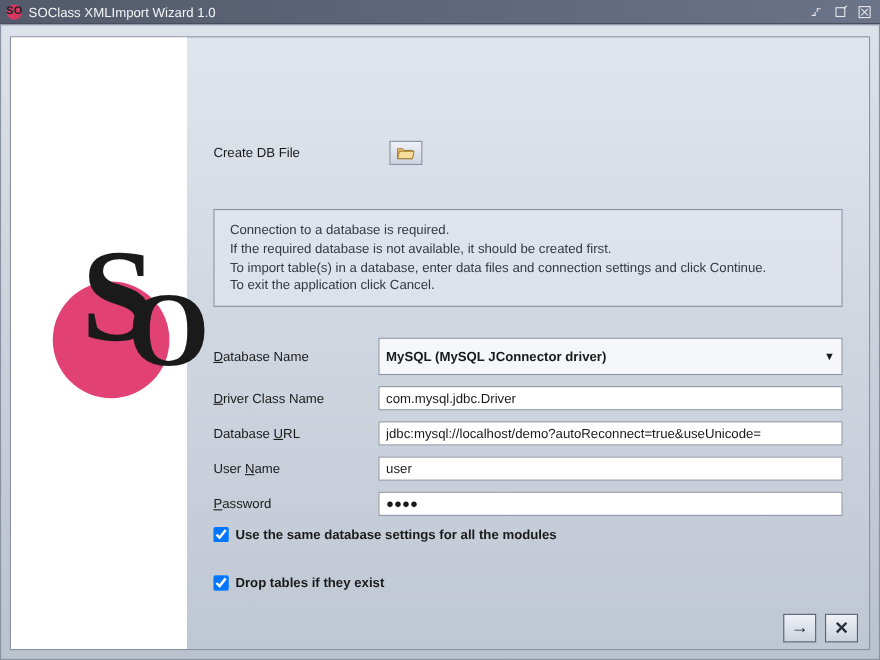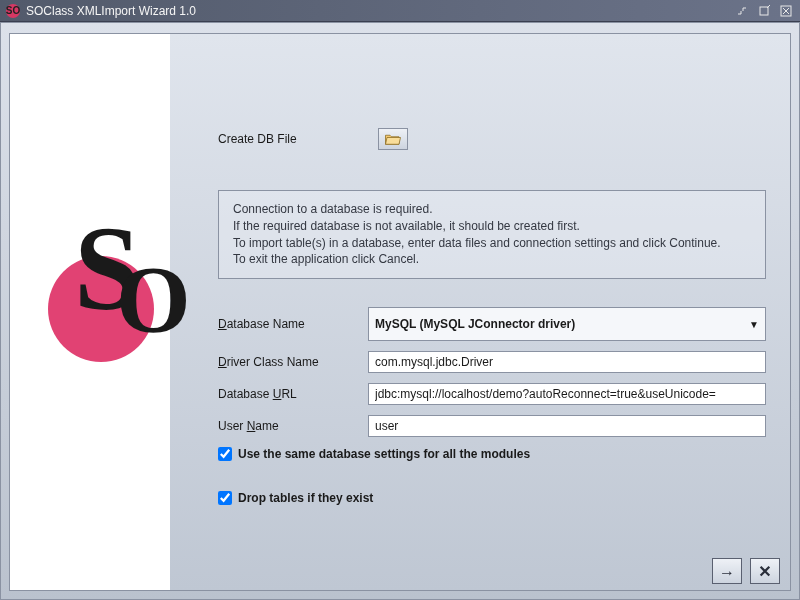--- a/index.html
+++ b/index.html
@@ -87,21 +87,20 @@
     left: 96px; top: 22px;
     font-family: "Times New Roman", serif;
     font-size: 96px;
     color: #1a1a1a;
     font-weight: bold;
   }
   .content {
     position: absolute;
     left: 160px; top: 0; right: 0; bottom: 0;
     padding: 22px 24px 22px 24px;
-    margin-left: 24px;
   }
   .row {
     display: flex;
     align-items: center;
     margin-bottom: 10px;
   }
   .row .label {
     width: 150px;
     color: #1a1a1a;
   }
@@ -266,20 +265,26 @@
         <input type="text" value="jdbc:mysql://localhost/demo?autoReconnect=true&amp;useUnicode=" style="">
       </div>
 
       <div class="row">
         <div class="label">
           <span>User </span><span class="u">N</span><span>ame</span>
         </div>
         <input type="text" value="user" style="">
       </div>
 
+      <div class="row">
+        <div class="label">
+          <span class="u">P</span><span>assword</span>
+        </div>
+        <input type="text" value="●●●●" style="">
+      </div>
 
       <div class="chk-row">
         <input type="checkbox" checked="" style="">
         <span class="chk-label">Use the same database settings for all the modules</span>
       </div>
 
       <div style="height:14px"></div>
 
       <div class="chk-row">
         <input type="checkbox" checked="" style="">

